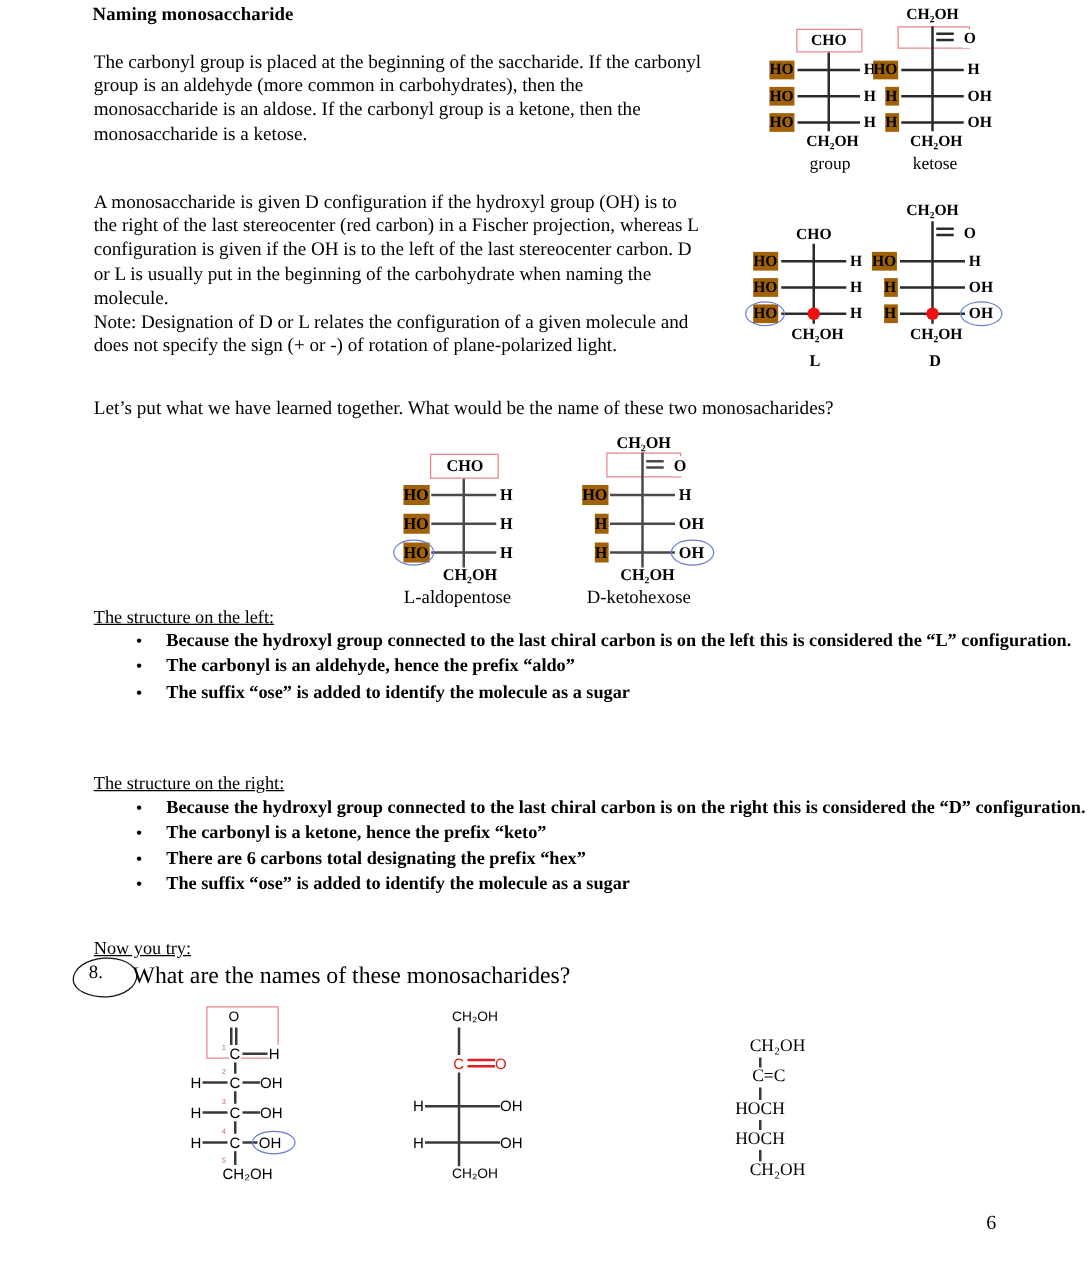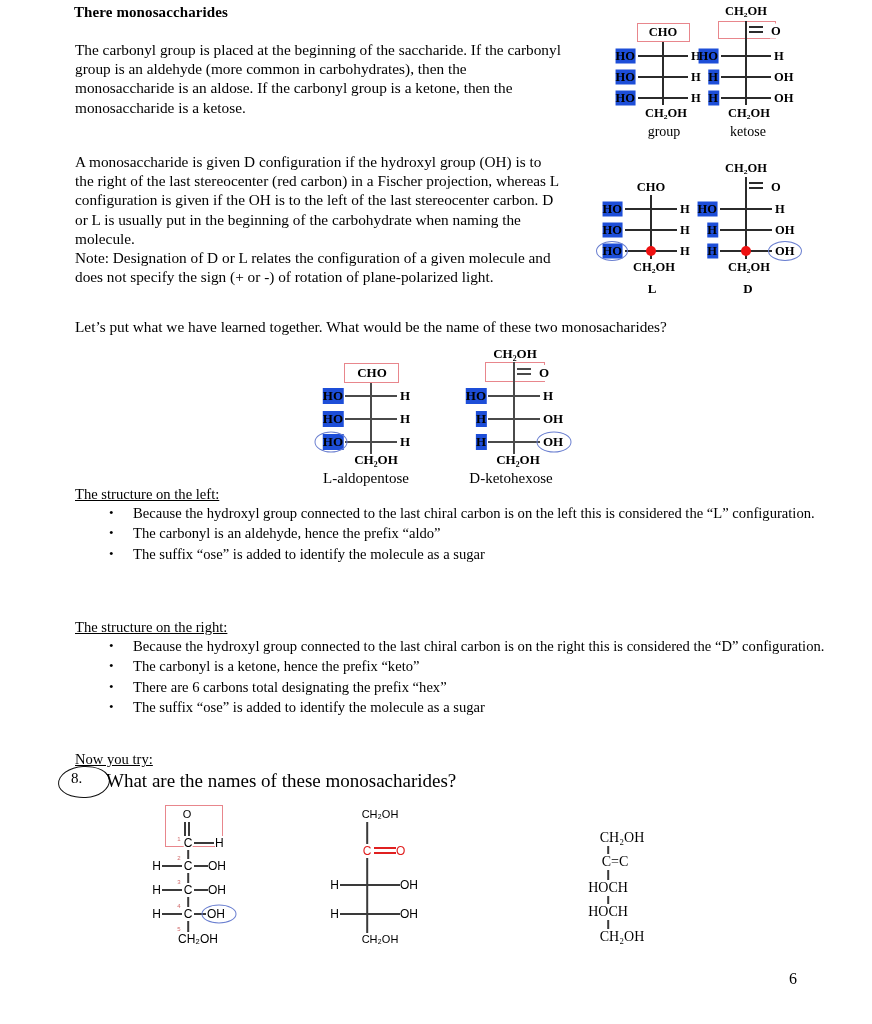--- a/index.html
+++ b/index.html
@@ -47,20 +47,21 @@
     position: absolute;
     font-size: 14.6px;
     line-height: 19.3px;
     margin: 0;
     padding: 0 0 0 58px;
     list-style: none;
   }
   .bullets li {
     position: relative;
     margin: 0 0 1px 0;
+    font-weight: bold;
   }
   .bullets li::before {
     content: "\2022";
     position: absolute;
     left: -24px;
     top: -1px;
     font-size: 13px;
   }
   .qnum {
     position: absolute;
@@ -106,21 +107,21 @@
   .fischer .rung {
     position: absolute;
     height: 2px;
     background: #2b2b2b;
     transform: translateX(-50%);
   }
   .fischer .lgroup {
     position: absolute;
     white-space: nowrap;
     transform: translate(-100%, -50%);
-    background: #1d4ed8;
+    background: #a16207;
     padding-right: 1px;
   }
   .fischer .rgroup {
     position: absolute;
     white-space: nowrap;
     transform: translateY(-50%);
     background: #fff;
     padding-left: 1px;
   }
   .fischer .caption {
@@ -211,21 +212,21 @@
     left: 0; right: 0;
     height: 1.6px;
     background: #e02020;
   }
 </style>
 </head>
 <body>
 
 <div class="page">
 
-  <div class="heading" style="left:74px; top:4px;">There monosaccharides</div>
+  <div class="heading" style="left:74px; top:4px;">Naming monosaccharide</div>
 
   <div class="para" style="left:75px; top:40px; width:490px;">The carbonyl group is placed at the beginning of the saccharide. If the carbonyl group is an aldehyde (more common in carbohydrates), then the monosaccharide is an aldose. If the carbonyl group is a ketone, then the monosaccharide is a ketose.</div>
 
   <div class="fischer" style="left:604px; top:2px; width:268px; height:140px;">
 
     <div>
       <div class="box-red" style="left:33px; top:21px; width:53px; height:19px;"></div>
       <div class="top-label" style="left:59px; top:23px;">CHO</div>
       <div class="spine" style="left:59px; top:40px; height:63px;"></div>
       <div class="rung" style="left:59px; top:53px; width:50px;"></div>

